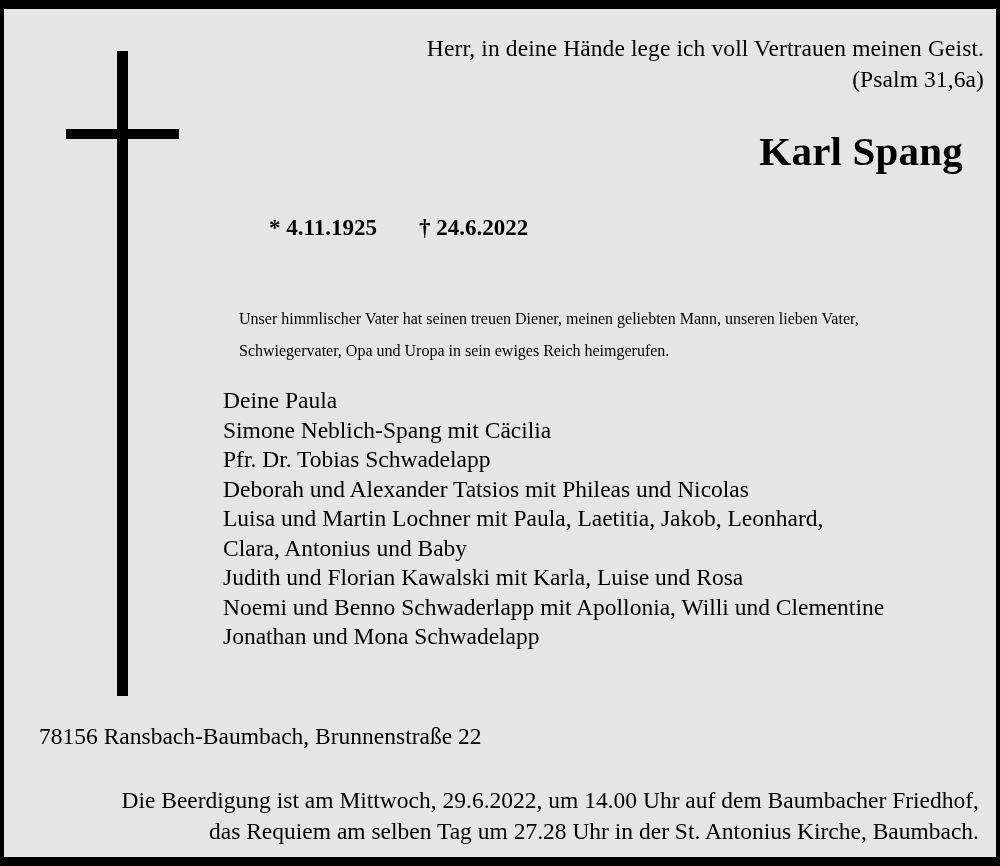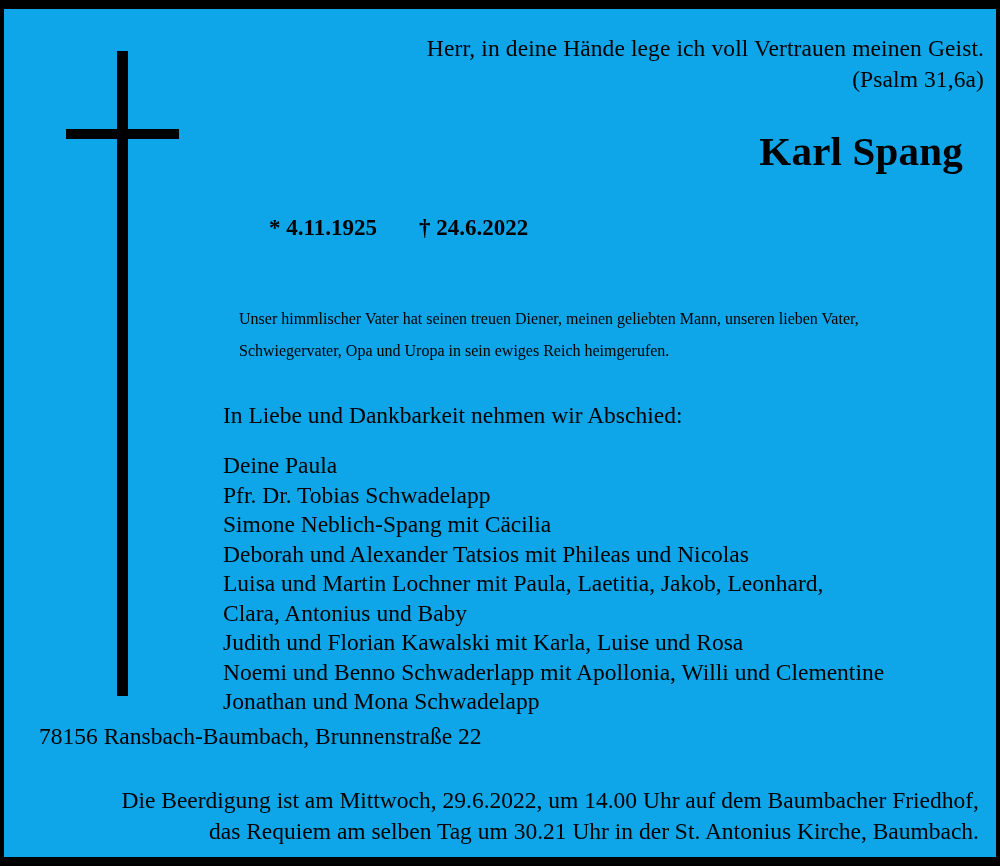--- a/index.html
+++ b/index.html
@@ -24,21 +24,21 @@
     border-top: 9px solid #000000;
     border-bottom: 9px solid #000000;
     border-left: 4px solid #000000;
     border-right: 4px solid #000000;
   }
 
   .inner {
     position: relative;
     width: 100%;
     height: 100%;
-    background: #0ea5e9;
+    background: #e5e5e5;
   }
 
   
   .cross {
     position: absolute;
     left: 62px;
     top: 32px;
     width: 120px;
     height: 660px;
   }
@@ -169,36 +169,35 @@
     <div class="col">
 
       <div class="deceased-name">Karl Spang</div>
 
       <div class="dates">
         <span>*</span><span> </span><span>4.11.1925</span><span class="gap"></span><span>†</span><span> </span><span>24.6.2022</span>
       </div>
 
       <p class="lead">Unser himmlischer Vater hat seinen treuen Diener, meinen geliebten Mann, unseren lieben Vater, Schwiegervater, Opa und Uropa in sein ewiges Reich heimgerufen.</p>
 
-      <p class="farewell">In Liebe und Dankbarkeit nehmen wir Abschied:</p>
 
       <ul class="mourners">
         <li>Deine Paula</li>
+        <li>Simone Neblich-Spang mit Cäcilia</li>
         <li>Pfr. Dr. Tobias Schwadelapp</li>
-        <li>Simone Neblich-Spang mit Cäcilia</li>
         <li>Deborah und Alexander Tatsios mit Phileas und Nicolas</li>
         <li>Luisa und Martin Lochner mit Paula, Laetitia, Jakob, Leonhard,</li>
         <li>Clara, Antonius und Baby</li>
         <li>Judith und Florian Kawalski mit Karla, Luise und Rosa</li>
         <li>Noemi und Benno Schwaderlapp mit Apollonia, Willi und Clementine</li>
         <li>Jonathan und Mona Schwadelapp</li>
       </ul>
     </div>
 
     <div class="address">78156 Ransbach-Baumbach, Brunnenstraße 22</div>
 
     <div class="service">
       <span class="line">Die Beerdigung ist am Mittwoch, 29.6.2022, um 14.00 Uhr auf dem Baumbacher Friedhof,</span>
-      <span class="line">das Requiem am selben Tag um 30.21 Uhr in der St. Antonius Kirche, Baumbach.</span>
+      <span class="line">das Requiem am selben Tag um 27.28 Uhr in der St. Antonius Kirche, Baumbach.</span>
     </div>
 
   </div>
 </div>
 
 </body></html>

